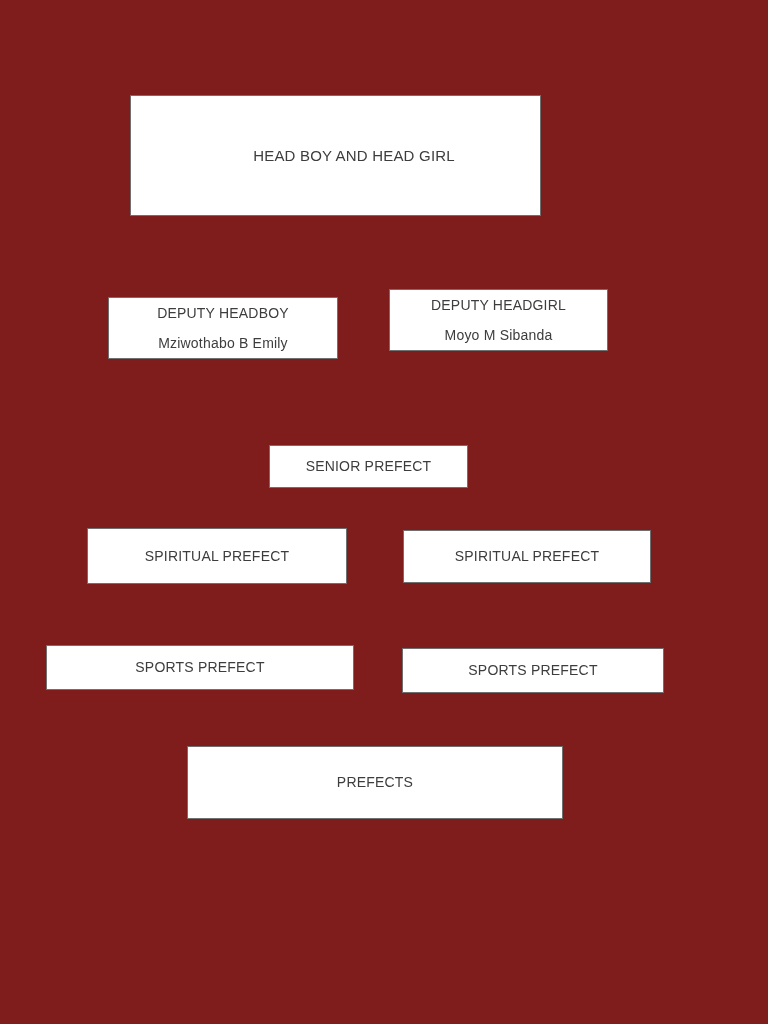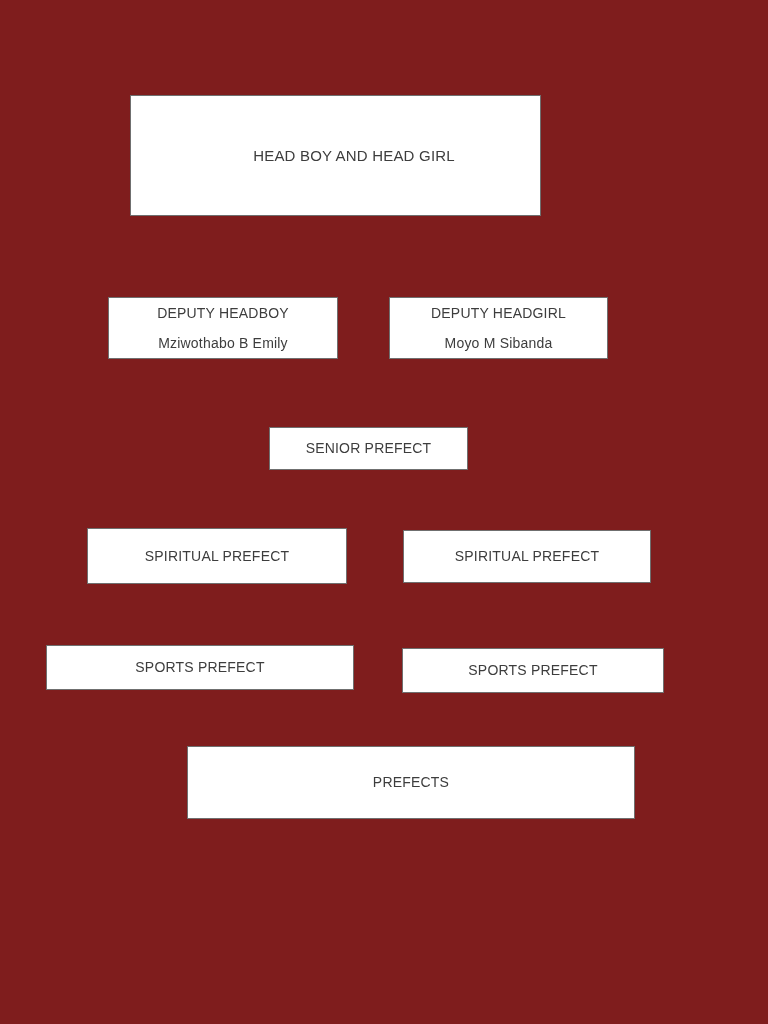--- a/index.html
+++ b/index.html
@@ -30,27 +30,27 @@
     font-size: 14px;
     letter-spacing: 0.2px;
     line-height: 1.15;
   }
   .box .title { white-space: nowrap; }
   .box.two-line { justify-content: space-around; }
 
   
   .b-head       { left: 130px; top:  95px; width: 411px; height: 121px; font-size: 15px; padding-left: 37px; }
   .b-dheadboy   { left: 108px; top: 297px; width: 230px; height:  62px; }
-  .b-dheadgirl  { left: 389px; top: 297px; width: 219px; height:  62px; }
-  .b-senior     { left: 269px; top: 427px; width: 199px; height:  43px; }
+  .b-dheadgirl  { left: 389px; top: 289px; width: 219px; height:  62px; }
+  .b-senior     { left: 269px; top: 445px; width: 199px; height:  43px; }
   .b-spirit-l   { left:  87px; top: 528px; width: 260px; height:  56px; }
   .b-spirit-r   { left: 403px; top: 530px; width: 248px; height:  53px; }
   .b-sports-l   { left:  46px; top: 645px; width: 308px; height:  45px; }
   .b-sports-r   { left: 402px; top: 648px; width: 262px; height:  45px; }
-  .b-prefects   { left: 187px; top: 746px; width: 448px; height:  73px; }
+  .b-prefects   { left: 187px; top: 746px; width: 376px; height:  73px; }
 </style>
 </head>
 <body>
 
 <div class="page">
 
   <div class="box b-head">
     <span class="title">HEAD BOY AND HEAD GIRL</span>
   </div>
 

